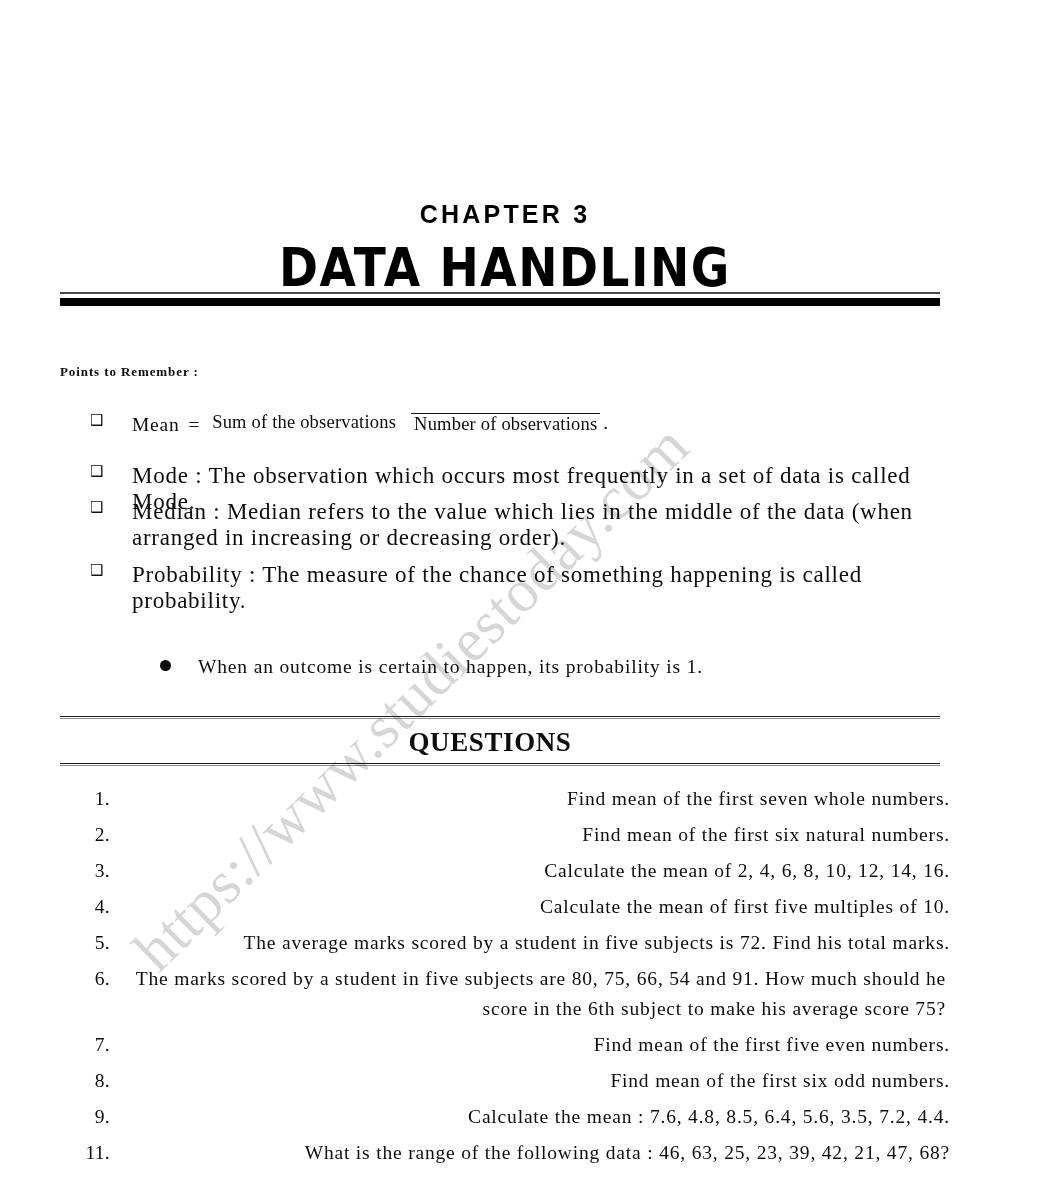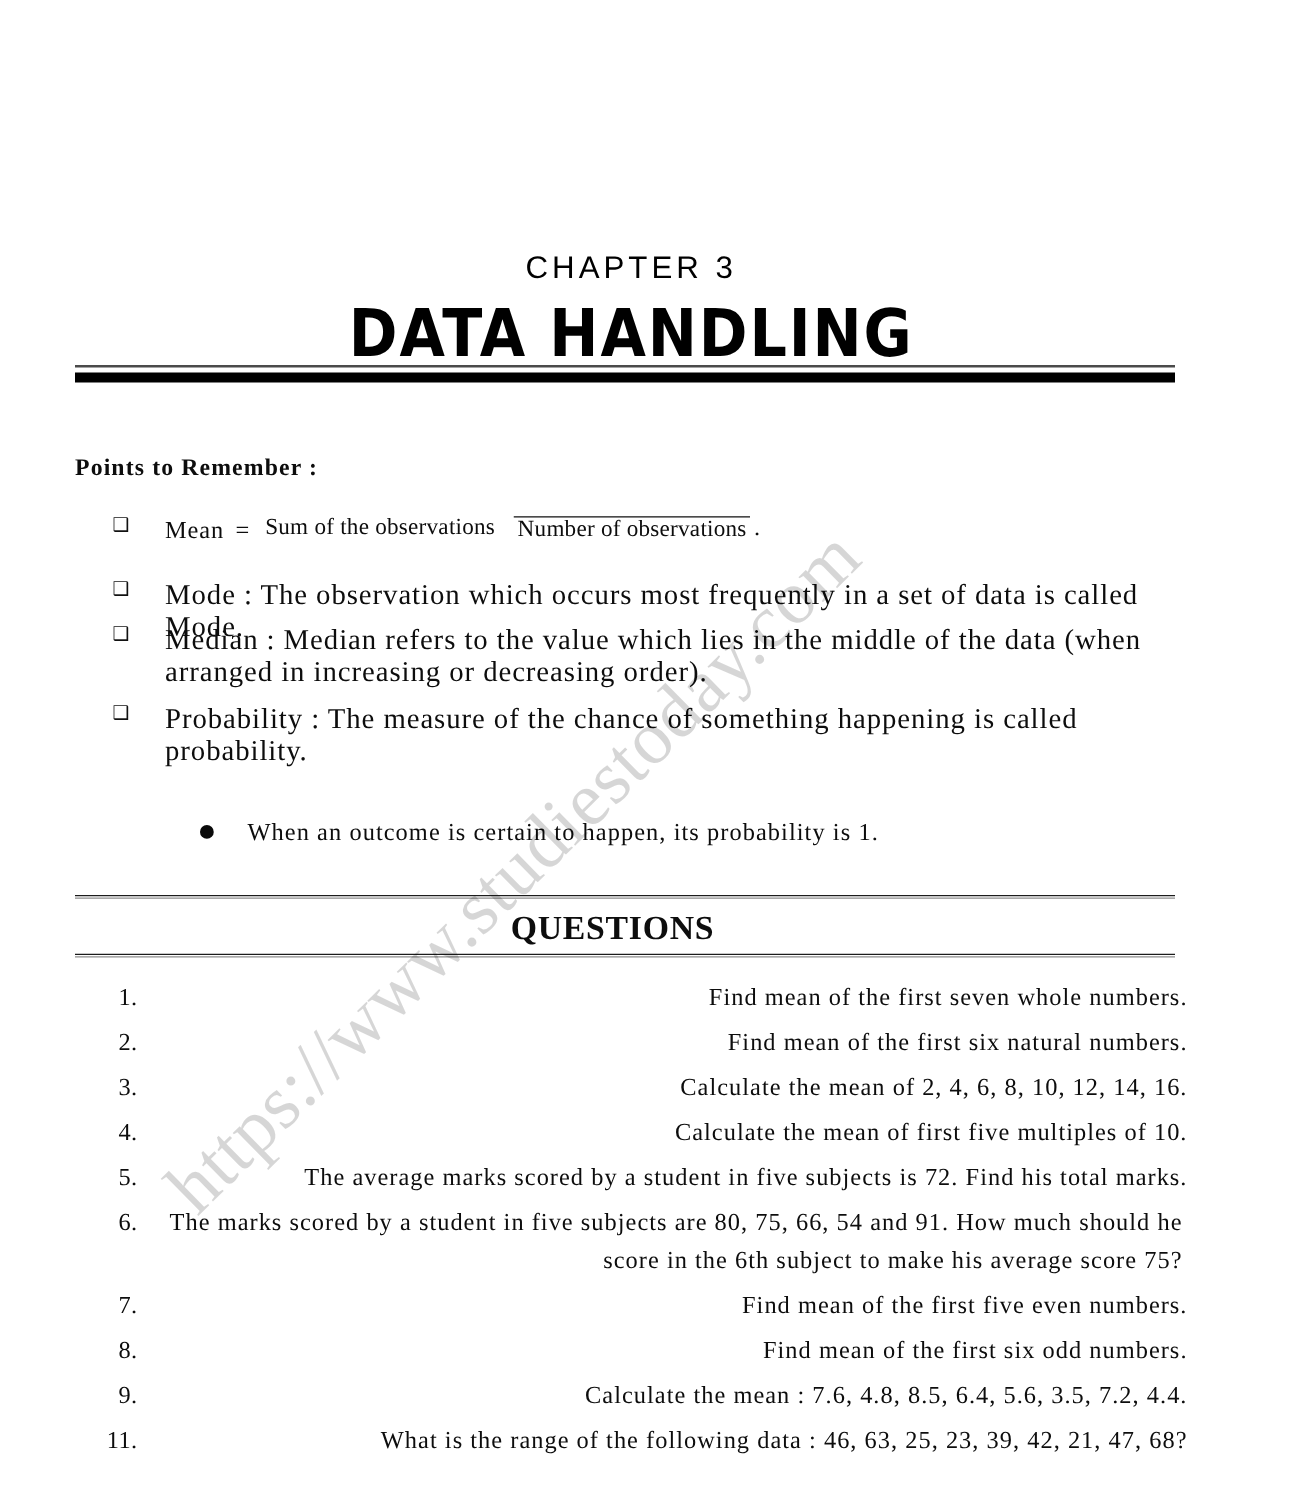--- a/index.html
+++ b/index.html
@@ -55,21 +55,21 @@
     z-index: 2;
   }
 
   .chapter-label {
     position: absolute;
     left: 0;
     top: 200px;
     width: 1010px;
     text-align: center;
     font-family: "Liberation Sans", sans-serif;
-    font-weight: normal;
+    font-weight: bold;
     font-size: 25px;
     letter-spacing: 3.2px;
     color: #000;
   }
 
   .chapter-title {
     position: absolute;
     left: 0;
     top: 237px;
     width: 1010px;
@@ -100,21 +100,21 @@
     height: 8px;
     background: #000000;
   }
 
   .points-heading {
     position: absolute;
     left: 60px;
     top: 364px;
     font-family: "Liberation Serif", serif;
     font-weight: bold;
-    font-size: 19px;
+    font-size: 13px;
     letter-spacing: 0.9px;
     text-align: center;
   }
 
   
   .point {
     position: absolute;
     left: 90px;
     width: 860px;
   }

